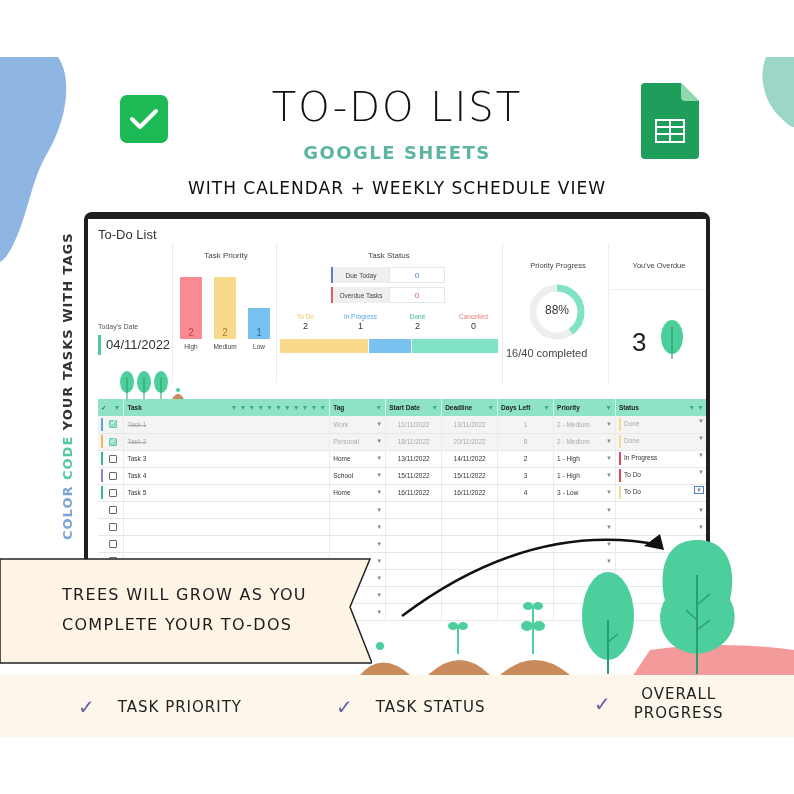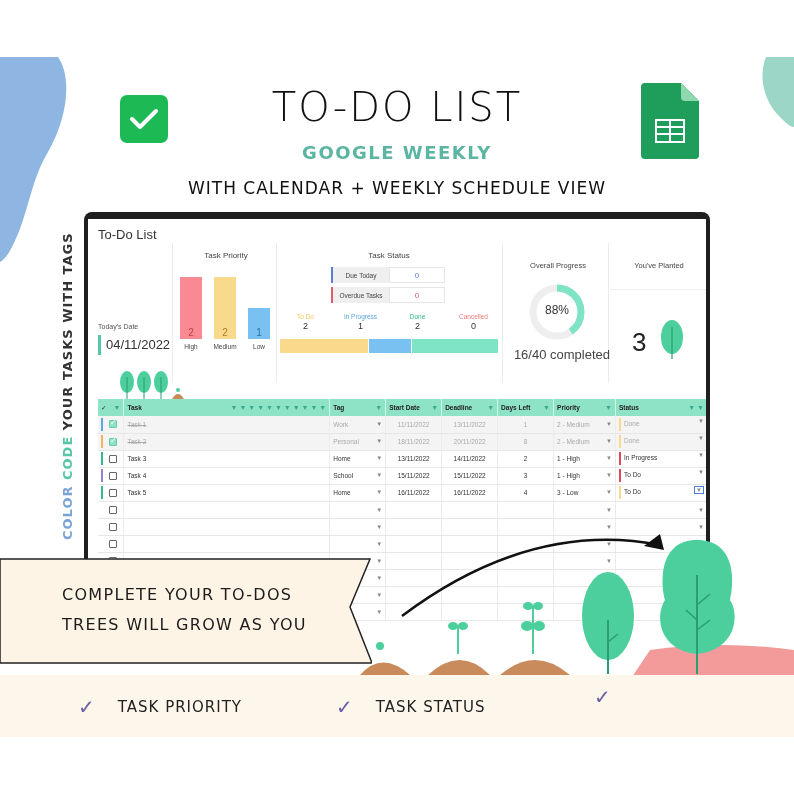--- a/index.html
+++ b/index.html
@@ -45,21 +45,21 @@
   .mini-row .k { width: 58px; background: #efefef; display: flex; align-items: center; justify-content: center; color: #444; border-left: 2px solid; }
   .mini-row .v { width: 56px; background: #fff; border: 1px solid #e6e6e6; display: flex; align-items: center; justify-content: center; font-size: 8px; }
   .st-col { position: absolute; top: 94px; width: 55px; text-align: center; }
   .st-col .l { font-size: 6.5px; }
   .st-col .n { font-size: 9px; color: #333; margin-top: 1px; }
   .st-bar { position: absolute; top: 120px; height: 14px; }
 
   .prog-title { position: absolute; left: 418px; top: 42px; width: 104px; text-align: center; font-size: 7.5px; color: #444; }
   .donut { position: absolute; left: 440px; top: 64px; width: 58px; height: 58px; }
   .donut-text { position: absolute; left: 440px; top: 84px; width: 58px; text-align: center; font-size: 12px; color: #333; }
-  .prog-sub { position: absolute; left: 418px; top: 128px; width: 104px; text-align: right; font-size: 13px; color: #444; }
+  .prog-sub { position: absolute; left: 418px; top: 128px; width: 104px; text-align: left; font-size: 11px; color: #444; }
 
   .plant-title { position: absolute; left: 524px; top: 42px; width: 94px; text-align: center; font-size: 7.5px; color: #444; }
   .plant-box { position: absolute; left: 522px; top: 70px; width: 96px; height: 72px; border-top: 1px solid #eee; background: #fff; }
   .plant-count { position: absolute; left: 544px; top: 108px; font-size: 26px; color: #222; font-weight: 300; }
   .plant-leaf { position: absolute; left: 572px; top: 100px; width: 24px; height: 40px; }
 
   .mini-forest { position: absolute; left: 30px; top: 150px; width: 80px; height: 30px; }
 
   table.grid { position: absolute; left: 10px; top: 180px; width: 610px; border-collapse: collapse; font-size: 6.5px; }
   table.grid th { background: #8ee2c5; color: #222; text-align: left; font-weight: bold; height: 17px; padding: 0 3px; border-right: 1px solid #cfd; position: relative; }
@@ -106,21 +106,21 @@
   <rect x="14" y="36" width="30" height="24" fill="#ffffff"></rect>
   <rect x="16" y="38" width="12" height="5" fill="#1e9e5a"></rect>
     <rect x="30" y="38" width="12" height="5" fill="#1e9e5a"></rect>
   <rect x="16" y="45" width="12" height="5" fill="#1e9e5a"></rect>
     <rect x="30" y="45" width="12" height="5" fill="#1e9e5a"></rect>
   <rect x="16" y="52" width="12" height="6" fill="#1e9e5a"></rect>
     <rect x="30" y="52" width="12" height="6" fill="#1e9e5a"></rect>
 </svg>
 
 <div class="hero-title">TO-DO LIST</div>
-<div class="hero-sub">GOOGLE WEEKLY</div>
+<div class="hero-sub">GOOGLE SHEETS</div>
 <div class="hero-tag">WITH CALENDAR + WEEKLY SCHEDULE VIEW</div>
 
 <div class="side-caption">
   <span class="c1">COLOR</span>
   <span class="c2">CODE</span>
   <span class="c3">YOUR TASKS WITH TAGS</span>
 </div>
 
 <div class="device">
   <div class="screen">
@@ -171,29 +171,29 @@
       <div class="n">2</div>
     </div>
     <div class="st-col" style="left:358px">
       <div class="l" style="color:#f07b7b">Cancelled</div>
       <div class="n">0</div>
     </div>
     <div class="st-bar" style="left:192px;width:88px;background:#f9d98c"></div>
     <div class="st-bar" style="left:281px;width:42px;background:#79c1f1"></div>
     <div class="st-bar" style="left:324px;width:86px;background:#7fe3c6"></div>
 
-    <div class="prog-title">Overall Progress</div>
+    <div class="prog-title">Priority Progress</div>
     <svg class="donut" viewBox="0 0 58 58">
       <circle cx="29" cy="29" r="24" fill="none" stroke="#eeeeee" stroke-width="7"></circle>
       <circle cx="29" cy="29" r="24" fill="none" stroke="#7fe3c6" stroke-width="7" stroke-dasharray="60.3 150.8" transform="rotate(-90 29 29)"></circle>
     </svg>
     <div class="donut-text">88%</div>
     <div class="prog-sub">16/40 completed</div>
 
-    <div class="plant-title">You've Planted</div>
+    <div class="plant-title">You've Overdue</div>
     <div class="plant-box"></div>
     <div class="plant-count">3</div>
     <svg class="plant-leaf" viewBox="0 0 24 40">
       <ellipse cx="12" cy="18" rx="11" ry="17" fill="#4ccf9c"></ellipse>
       <line x1="12" y1="8" x2="12" y2="40" stroke="#2b9c73" stroke-width="1.2"></line>
     </svg>
 
     <svg class="mini-forest" viewBox="0 0 80 30">
       <ellipse cx="9" cy="13" rx="7" ry="11" fill="#4ccf9c"></ellipse>
         <line x1="9" y1="8" x2="9" y2="30" stroke="#2b9c73" stroke-width="1"></line>
@@ -383,22 +383,22 @@
           </tr>
       </tbody>
     </table>
   </div>
 </div>
 
 <svg class="banner" viewBox="0 0 372 108">
   <path d="M0,2 L370,2 L350,50 L372,106 L0,106 Z" fill="#fdf4e6" stroke="#222" stroke-width="1.5"></path>
 </svg>
 <div class="banner-text">
+  <div>TREES WILL GROW AS YOU</div>
   <div>COMPLETE YOUR TO-DOS</div>
-  <div>TREES WILL GROW AS YOU</div>
 </div>
 
 <svg class="growth" viewBox="0 0 434 160">
   <path d="M290,130 Q360,120 434,130 L434,160 L270,160 Z" fill="#f39a9a"></path>
   <path d="M42,96 Q170,0 300,25" stroke="#111" stroke-width="2.5" fill="none"></path>
   <path d="M298,16 L302,32 L282,28 Z" fill="#111" transform="translate(2,-2)"></path>
 
   <path d="M0,155 Q22,130 50,155 Z" fill="#c98b5c"></path>
   <path d="M68,155 Q100,125 130,155 Z" fill="#c98b5c"></path>
   <path d="M140,155 Q175,125 210,155 Z" fill="#c98b5c"></path>
@@ -428,14 +428,18 @@
   <div class="feat" style="left:78px;top:20px">
     <span class="ck">✓</span>
     <span>TASK PRIORITY</span>
   </div>
   <div class="feat" style="left:336px;top:20px">
     <span class="ck">✓</span>
     <span>TASK STATUS</span>
   </div>
   <div class="feat" style="left:594px;top:10px">
     <span class="ck">✓</span>
+    <span style="display:flex;flex-direction:column;align-items:center;line-height:19px">
+      <span>OVERALL</span>
+      <span>PROGRESS</span>
+    </span>
   </div>
 </div>
 
 </body></html>

